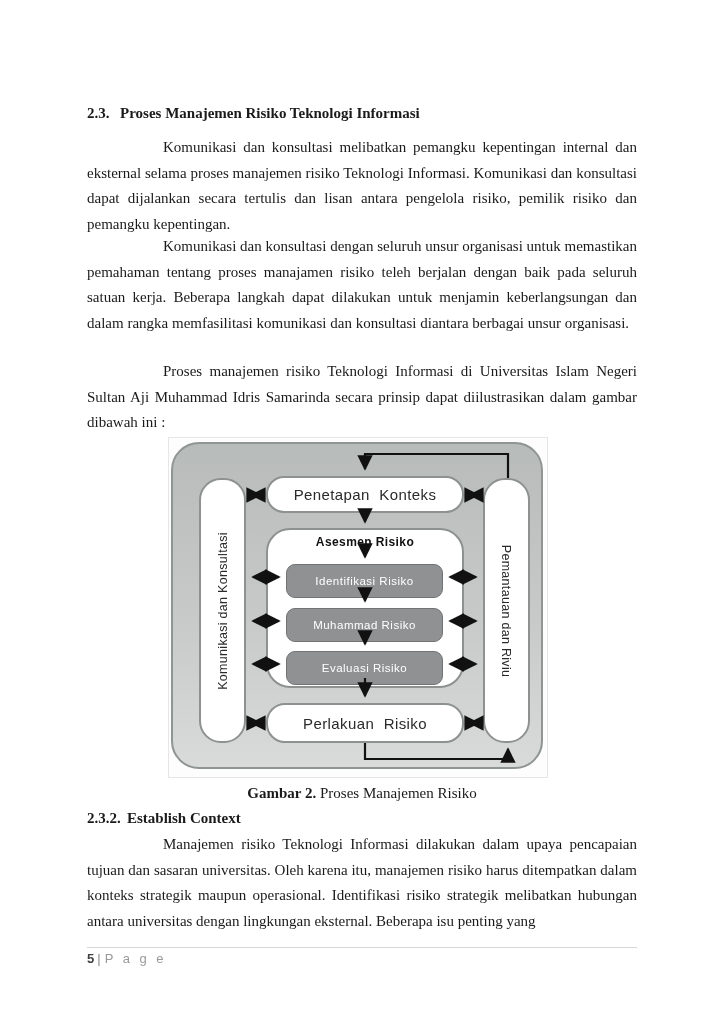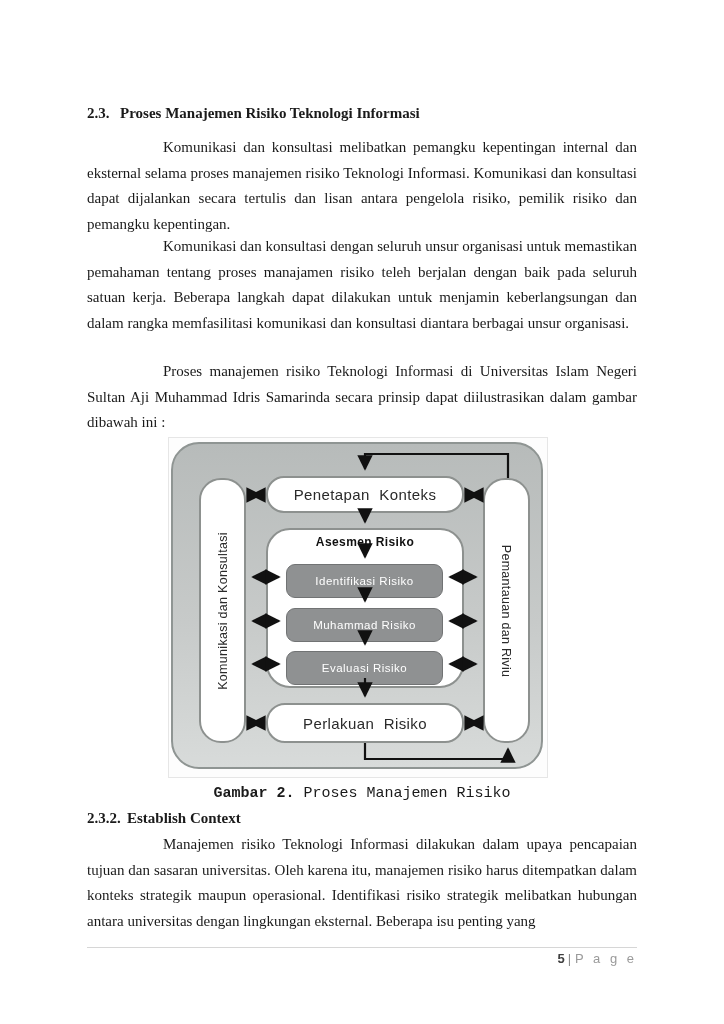--- a/index.html
+++ b/index.html
@@ -62,21 +62,21 @@
     color:#ffffff; font-size:11.5px; letter-spacing:0.5px;
     display:flex; align-items:center; justify-content:center;
   }
   .step.s0 { top:126px; } .step.s1 { top:170px; } .step.s2 { top:213px; }
   .fig svg { position:absolute; left:0; top:0; pointer-events:none; }
   
   .caption { font-size:15px; line-height:25.5px; text-align:center; }
   .caption b { font-weight:bold; }
   .footer-rule { left:87px; top:947px; width:550px; border-top:1.5px solid #d6d6d6; }
   .footer-text {
-    left:87px; top:951px; width:550px; text-align:right;
+    left:87px; top:951px; width:550px; 
     font-family:"Liberation Sans", sans-serif; font-size:13px;
   }
   .pg-num { color:#3f3f3f; font-weight:bold; }
   .pg-sep { color:#8a8a8a; margin:0 4px 0 3px; }
   .pg-label { color:#9a9a9a; letter-spacing:3px; }
 </style>
 </head>
 <body>
 
 <div class="page">
@@ -146,21 +146,21 @@
         <path d="M301,57 H309" marker-start="url(#ahS)" marker-end="url(#ahE)"></path>
         <path d="M301,285 H309" marker-start="url(#ahS)" marker-end="url(#ahE)"></path>
 
         <path d="M281,139 H307" marker-start="url(#ahS)" marker-end="url(#ahE)"></path>
         <path d="M281,183 H307" marker-start="url(#ahS)" marker-end="url(#ahE)"></path>
         <path d="M281,226 H307" marker-start="url(#ahS)" marker-end="url(#ahE)"></path>
       </g>
     </svg>
   </div>
 
-  <div class="abs col caption" style="top:781px;font-family:Liberation Mono, monospace;">
+  <div class="abs col caption" style="top:781px;">
     <b>Gambar 2.</b><span> Proses Manajemen Risiko</span>
   </div>
 
   <div class="abs col heading" style="top:806px;">
     <span class="h-num w2">2.3.2.</span><span>Establish Context</span>
   </div>
 
   <p class="abs col bodypar" style="top:832px;">Manajemen risiko Teknologi Informasi dilakukan dalam upaya pencapaian tujuan dan sasaran universitas. Oleh karena itu, manajemen risiko harus ditempatkan dalam konteks strategik maupun operasional. Identifikasi risiko strategik melibatkan hubungan antara universitas dengan lingkungan eksternal. Beberapa isu penting yang</p>
 
   <div class="abs footer-rule"></div>

